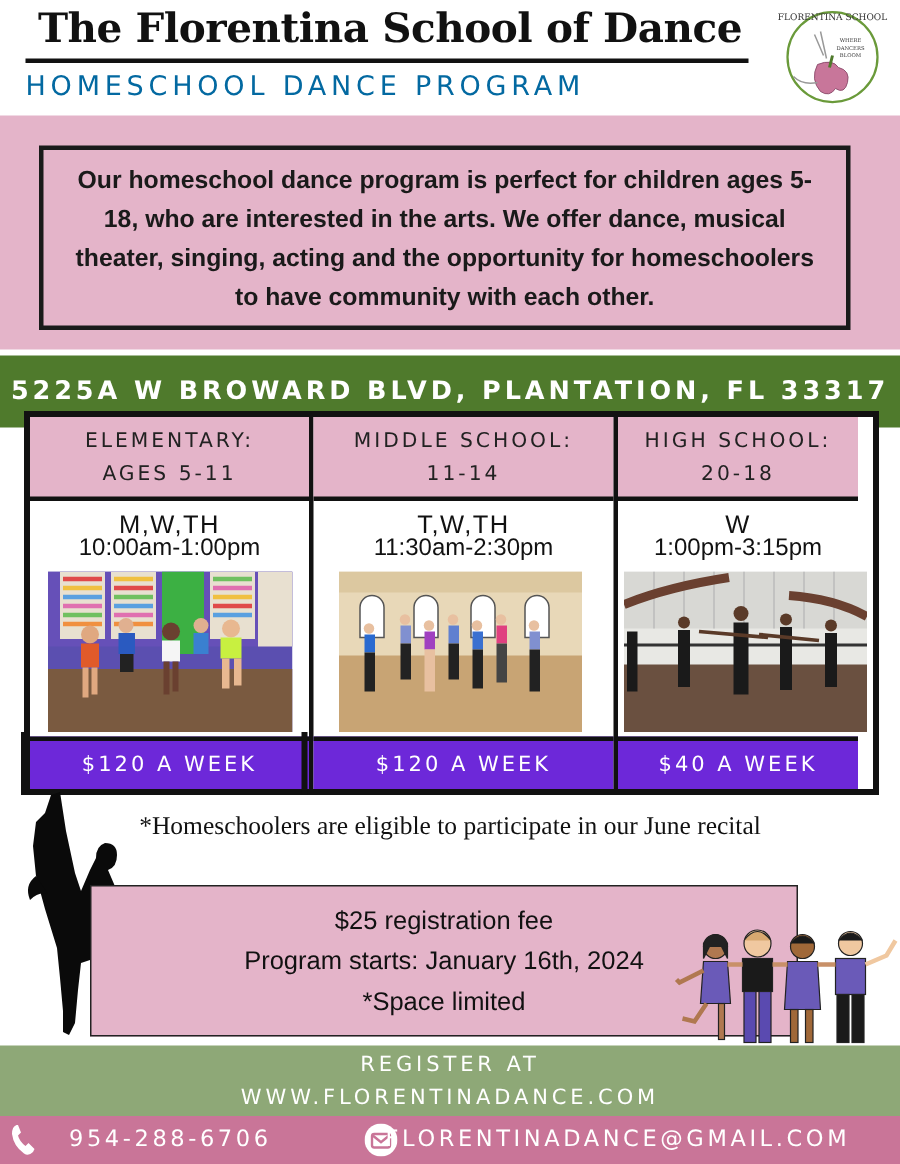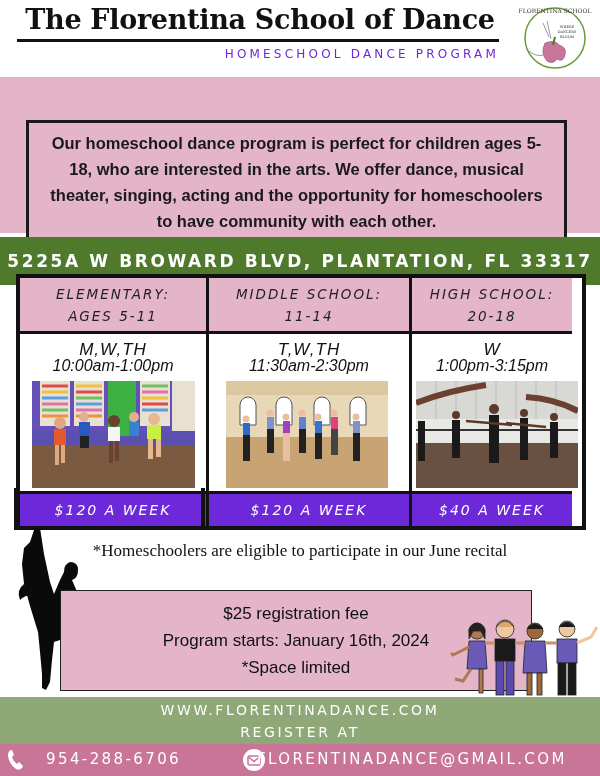--- a/index.html
+++ b/index.html
@@ -6,43 +6,42 @@
   html, body { width: 600px; height: 776px; overflow: hidden; background: #ffffff; }
   body { position: relative; font-family: "Liberation Sans", sans-serif; color: #111; }
 
   .title {
     position: absolute; left: 10px; top: 2px; width: 500px;
     font-family: "DejaVu Serif", serif; font-weight: bold; font-size: 27px;
     letter-spacing: -0.3px; color: #111; text-align: center; line-height: 36px;
   }
   .title-rule { position: absolute; left: 17px; top: 39px; width: 482px; height: 3px; background: #111; }
   .subtitle {
-    position: absolute; left: 17px; top: 47px; width: 482px; text-align: right;
-    font-family: "DejaVu Sans", sans-serif; font-size: 12px; letter-spacing: 3.2px; color: #6d28d9;
+    position: absolute; left: 17px; top: 47px; width: 482px; text-align: left;
+    font-family: "DejaVu Sans", sans-serif; font-size: 18px; letter-spacing: 3.2px; color: #0369a1;
   }
   .logo { position: absolute; left: 515px; top: 3px; width: 80px; height: 70px; }
 
   .pink-band { position: absolute; left: 0; top: 77px; width: 600px; height: 156px; background: #e4b4c9; }
   .intro-box {
     position: absolute; left: 26px; top: 97px; width: 541px; height: 123px;
     border: 3px solid #1a1a1a; background: #e4b4c9;
     display: flex; align-items: center; justify-content: center; text-align: center;
     padding: 0 18px;
-    margin-top: 23px;
   }
   .intro-text { font-family: "Liberation Sans", sans-serif; font-weight: bold; font-size: 16.5px; line-height: 26px; color: #1a1a1a; }
 
   .address-bar {
     position: absolute; left: 0; top: 237px; width: 600px; height: 48px; background: #4f7a2c;
     color: #ffffff; font-family: "DejaVu Sans", sans-serif; font-weight: bold; font-size: 17px;
     letter-spacing: 2.6px; display: flex; align-items: center; justify-content: center; white-space: nowrap;
   }
 
   .table { position: absolute; left: 16px; top: 274px; width: 570px; height: 256px; border: 4px solid #111; background: #fff; }
-  .col { position: absolute; top: 0; height: 248px; font-style: italic; }
+  .col { position: absolute; top: 0; height: 248px; }
   .col-1 { left: 0; width: 186px; }
   .col-2 { left: 189px; width: 200px; }
   .col-3 { left: 392px; width: 160px; }
   .vline { position: absolute; top: 0; width: 3px; height: 248px; background: #111; }
   .cell-head {
     position: absolute; left: 0; top: 0; width: 100%; height: 56px; background: #e4b4c9;
     display: flex; flex-direction: column; align-items: center; justify-content: center;
     font-family: "DejaVu Sans", sans-serif; font-size: 13.5px; letter-spacing: 2px; color: #222; line-height: 22px;
     border-bottom: 3px solid #111;
   }
@@ -307,22 +306,22 @@
       <path d="M112 14 Q120 4 128 14" fill="#1a1a1a"></path>
     <rect x="110" y="26" width="20" height="24" fill="#6a5ab8"></rect>
     <rect x="111" y="50" width="8" height="32" fill="#1a1a1a"></rect>
       <rect x="121" y="50" width="8" height="32" fill="#1a1a1a"></rect>
     <path d="M130 30 L144 24 L150 14" stroke="#f0c8a0" stroke-width="3" fill="none"></path>
     <path d="M38 30 L48 30 M68 30 L78 30 M98 30 L110 30" stroke="#c89068" stroke-width="3"></path>
   </g>
 </svg>
 
 <div class="register-band">
+  <div>REGISTER AT</div>
   <div>WWW.FLORENTINADANCE.COM</div>
-  <div>REGISTER AT</div>
 </div>
 
 <div class="contact-band">
   <svg class="phone-icon" viewBox="0 0 18 22">
     <path d="M4 1 Q1 2 1 7 Q2 15 9 20 Q12 22 15 19 L16 17 L12 13 L10 15 Q6 12 5 8 L7 6 L5 1Z" fill="#ffffff"></path>
   </svg>
   <span class="phone-text">954-288-6706</span>
   <svg class="mail-icon" viewBox="0 0 22 22">
     <circle cx="11" cy="11" r="11" fill="#ffffff"></circle>
     <rect x="5" y="7" width="12" height="9" rx="1.5" fill="none" stroke="#c97598" stroke-width="1.6"></rect>

